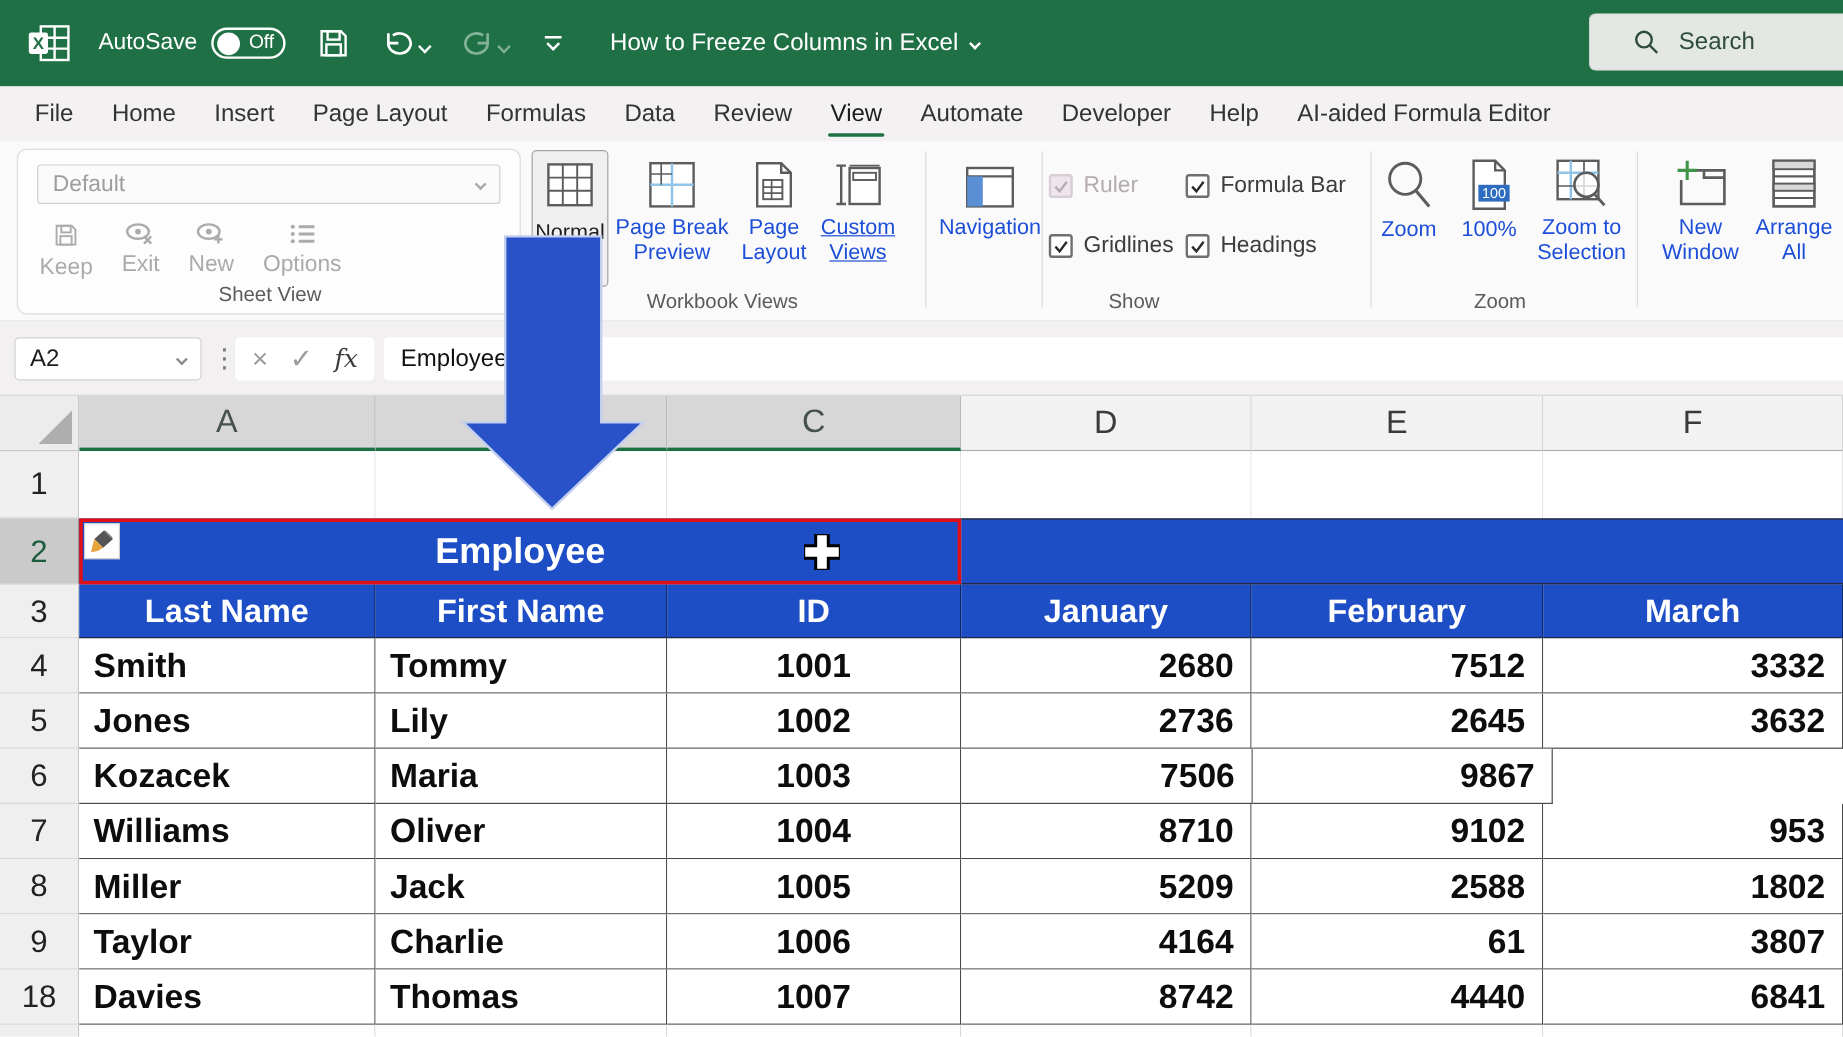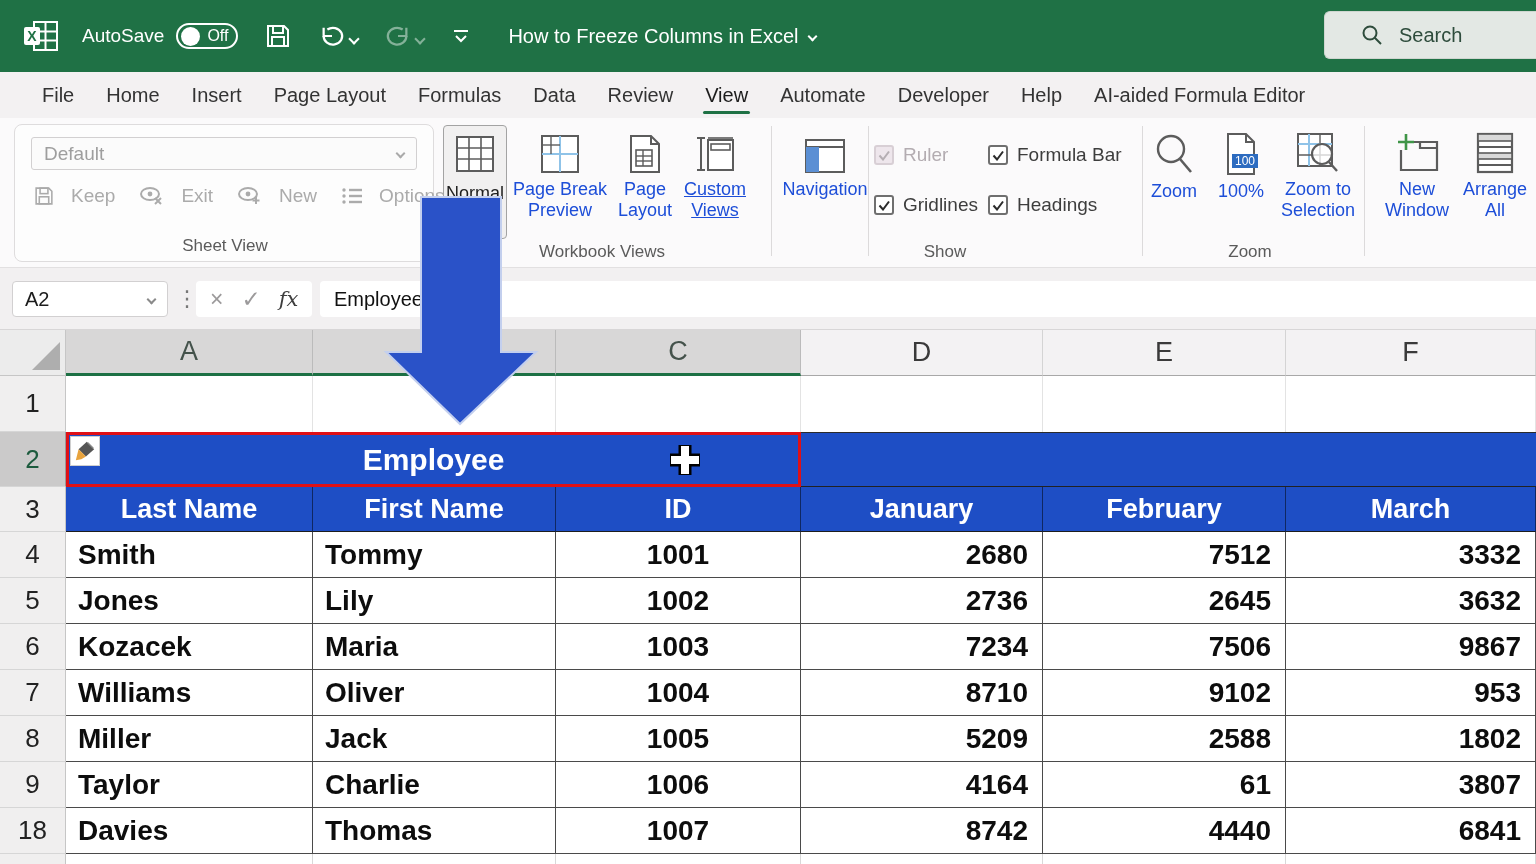--- a/index.html
+++ b/index.html
@@ -22,40 +22,40 @@
         border-bottom:2px solid currentColor;transform:rotate(45deg);}
   .doc-title{margin-left:36px;font-size:20px;display:flex;align-items:center;gap:10px;}
   .doc-title .chev{width:7px;height:7px;}
   .searchbox{position:absolute;right:0;top:11px;width:212px;height:48px;background:#E3E8E4;
              border:1px solid #cfd6d0;border-right:none;border-radius:6px 0 0 6px;
              display:flex;align-items:center;padding-left:36px;gap:16px;
              color:#2e4c3c;font-size:20px;}
 
   
   .menubar{position:absolute;left:0;top:72px;width:1536px;height:46px;background:#f3f1f2;
-           display:flex;align-items:stretch;padding-left:26px;font-size:20px;color:#333;}
+           display:flex;align-items:stretch;padding-left:13px;font-size:20px;color:#333;}
   .tab{padding:0 16px;display:flex;align-items:center;position:relative;white-space:nowrap;}
   .tab.active{color:#1c1c1c;}
   .tab.active::after{content:"";position:absolute;left:14px;right:14px;bottom:4px;height:3px;
                      background:#1F7145;border-radius:2px;}
 
   
   .ribbon{position:absolute;left:0;top:118px;width:1536px;height:150px;background:#fbfafb;
           border-bottom:1px solid #e2e0e1;font-size:18px;color:#333;}
   .grp-sep{position:absolute;top:8px;height:130px;width:1px;background:#dcdadb;}
   .grp-label{position:absolute;bottom:5px;font-size:17px;color:#5b5b5b;text-align:center;}
 
   .sv-panel{position:absolute;left:14px;top:6px;width:420px;height:138px;background:#fdfdfd;
             border:1px solid #dedcdd;border-radius:8px;}
   .sv-dd{position:absolute;left:16px;top:12px;width:386px;height:33px;border:1px solid #d2d0d1;
          border-radius:3px;color:#9e9e9e;font-size:19px;display:flex;align-items:center;
          padding:0 12px;justify-content:space-between;background:#fbfbfb;}
   .sv-dd .chev{width:7px;height:7px;color:#aaa;}
   .sv-btns{position:absolute;left:18px;top:60px;display:flex;gap:24px;color:#ababab;font-size:19px;}
-  .sv-btn{display:flex;align-items:center;gap:16px;}
+  .sv-btn{display:flex;align-items:center;gap:5px;flex-direction:column;}
 
   .rb-btn{position:absolute;text-align:center;line-height:1.18;color:#1d4ed8;}
   .rb-btn .ic{display:flex;justify-content:center;margin-bottom:5px;}
   .normal-box{position:absolute;left:443px;top:7px;width:64px;height:114px;border:1px solid #a3a3a3;
               border-radius:4px;background:#f1f0f0;text-align:center;color:#1f1f1f;}
   .normal-box .ic{margin-top:9px;margin-bottom:10px;display:flex;justify-content:center;}
 
   .chk{position:absolute;display:flex;align-items:center;gap:9px;font-size:19px;color:#3d3d3d;}
   .chk .box{width:20px;height:20px;border:2px solid #6f6f6f;border-radius:3px;background:#fff;
             display:flex;align-items:center;justify-content:center;}
@@ -504,21 +504,20 @@
     <div class="cC cell ac">1002</div>
     <div class="cD cell ar">2736</div>
     <div class="cE cell ar">2645</div>
     <div class="cF cell ar">3632</div>
   </div>
   <div class="row dr">
     <div class="c0 rh">6</div>
     <div class="cA cell al">Kozacek</div>
     <div class="cB cell al">Maria</div>
     <div class="cC cell ac">1003</div>
-    <div class="cD cell ar">7234</div>
     <div class="cE cell ar">7506</div>
     <div class="cF cell ar">9867</div>
   </div>
   <div class="row dr">
     <div class="c0 rh">7</div>
     <div class="cA cell al">Williams</div>
     <div class="cB cell al">Oliver</div>
     <div class="cC cell ac">1004</div>
     <div class="cD cell ar">8710</div>
     <div class="cE cell ar">9102</div>

